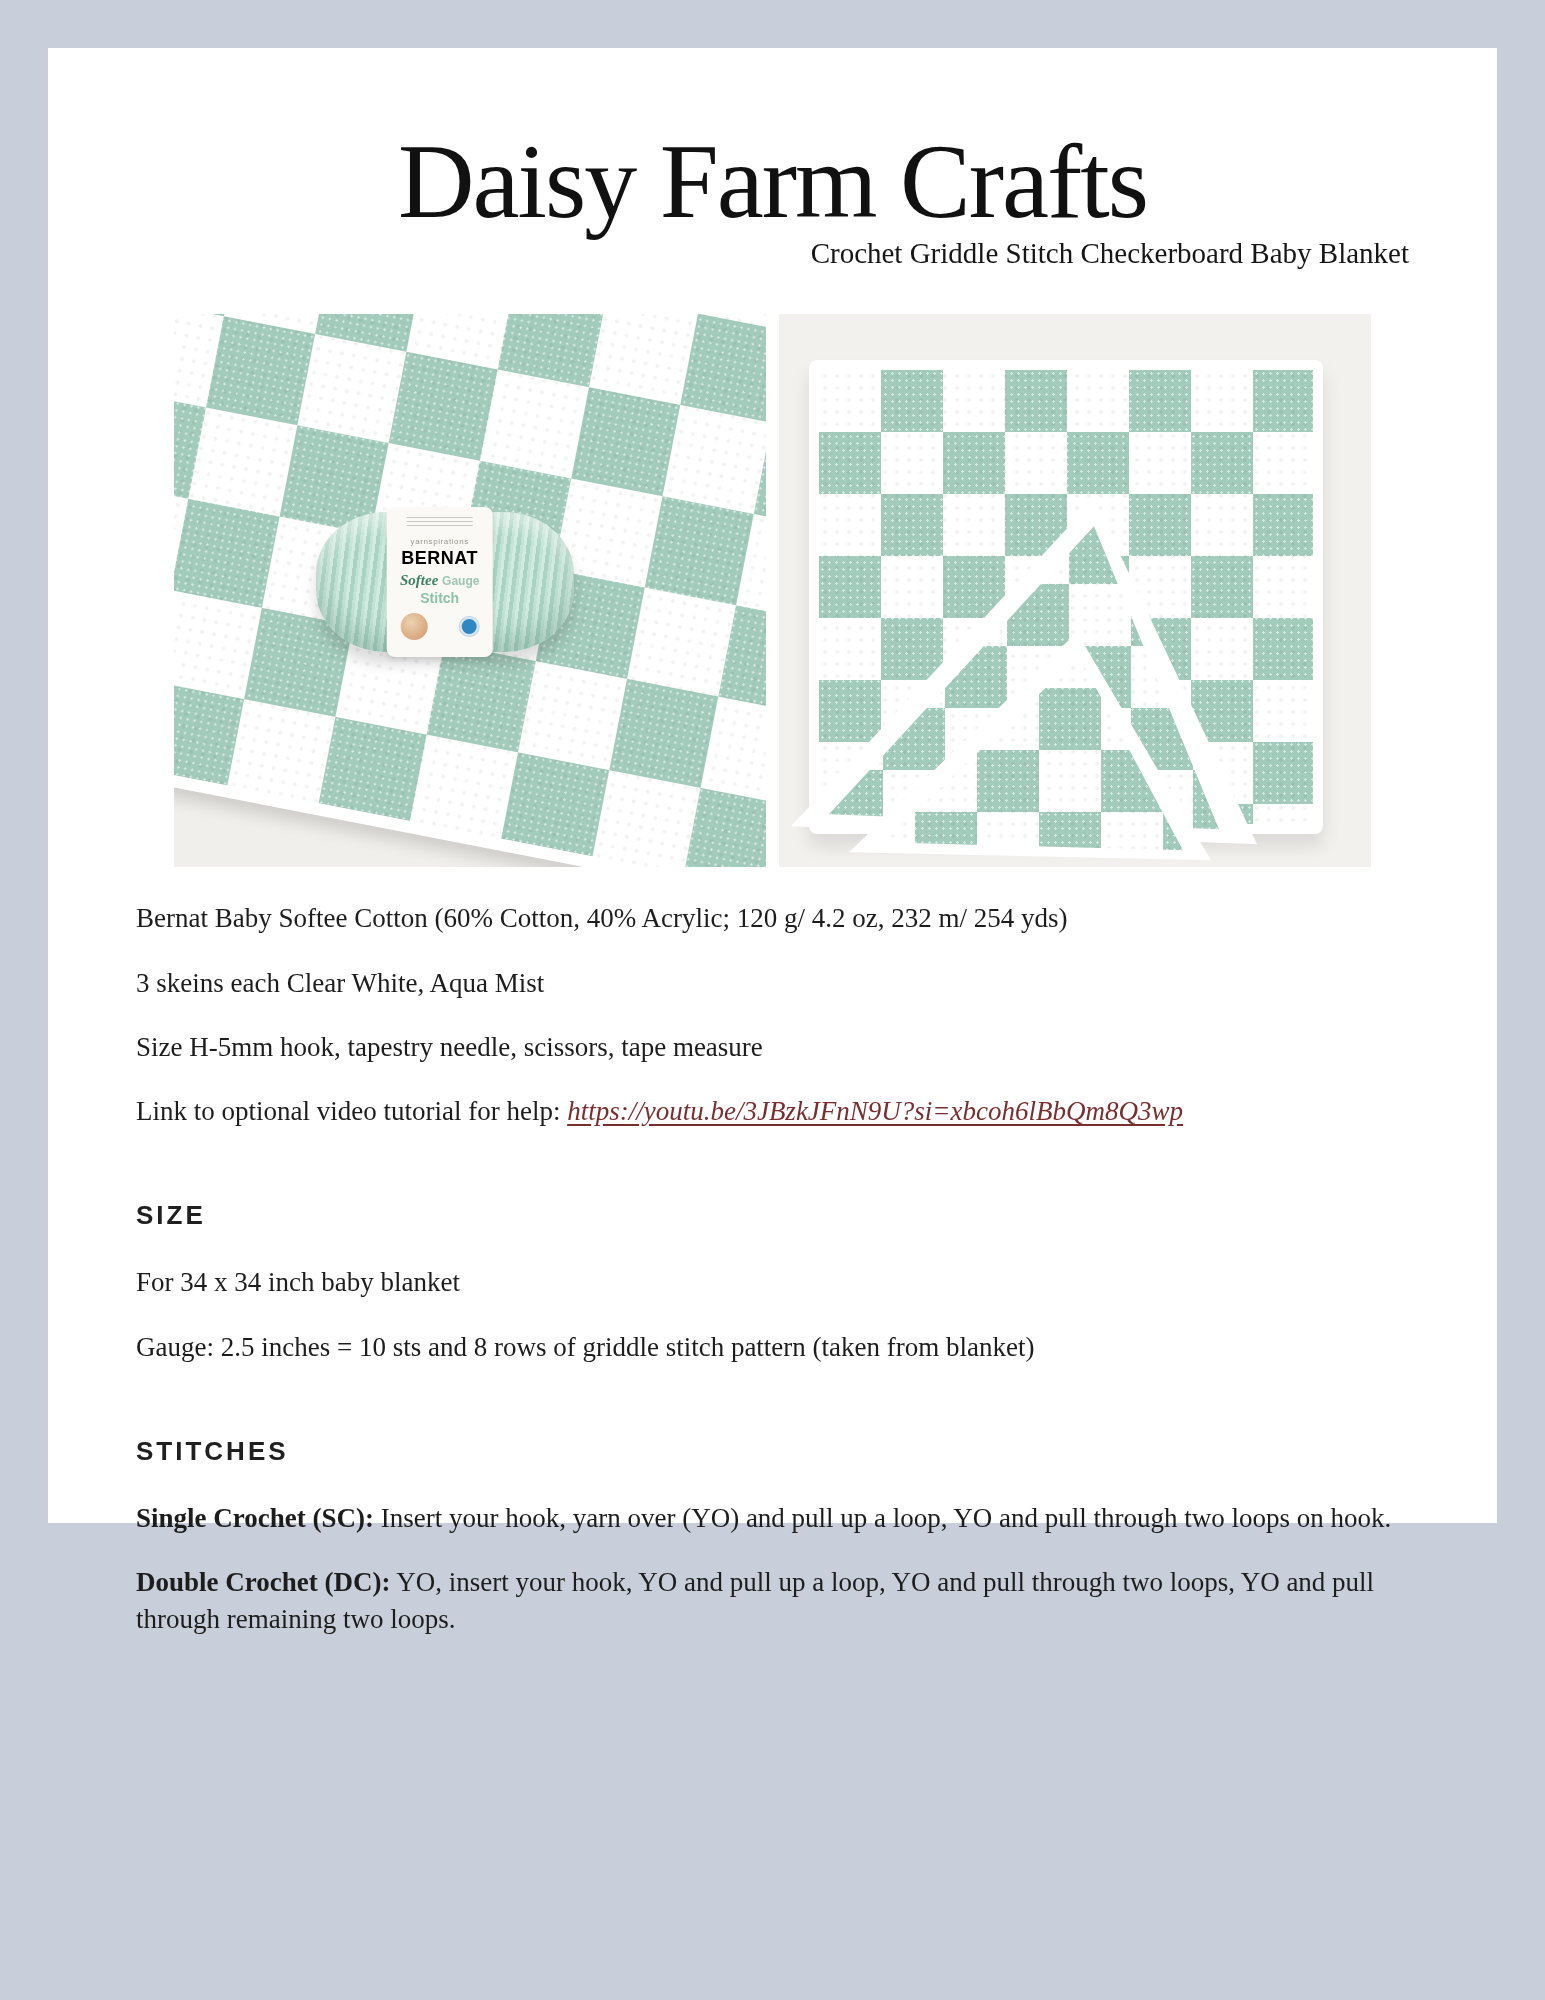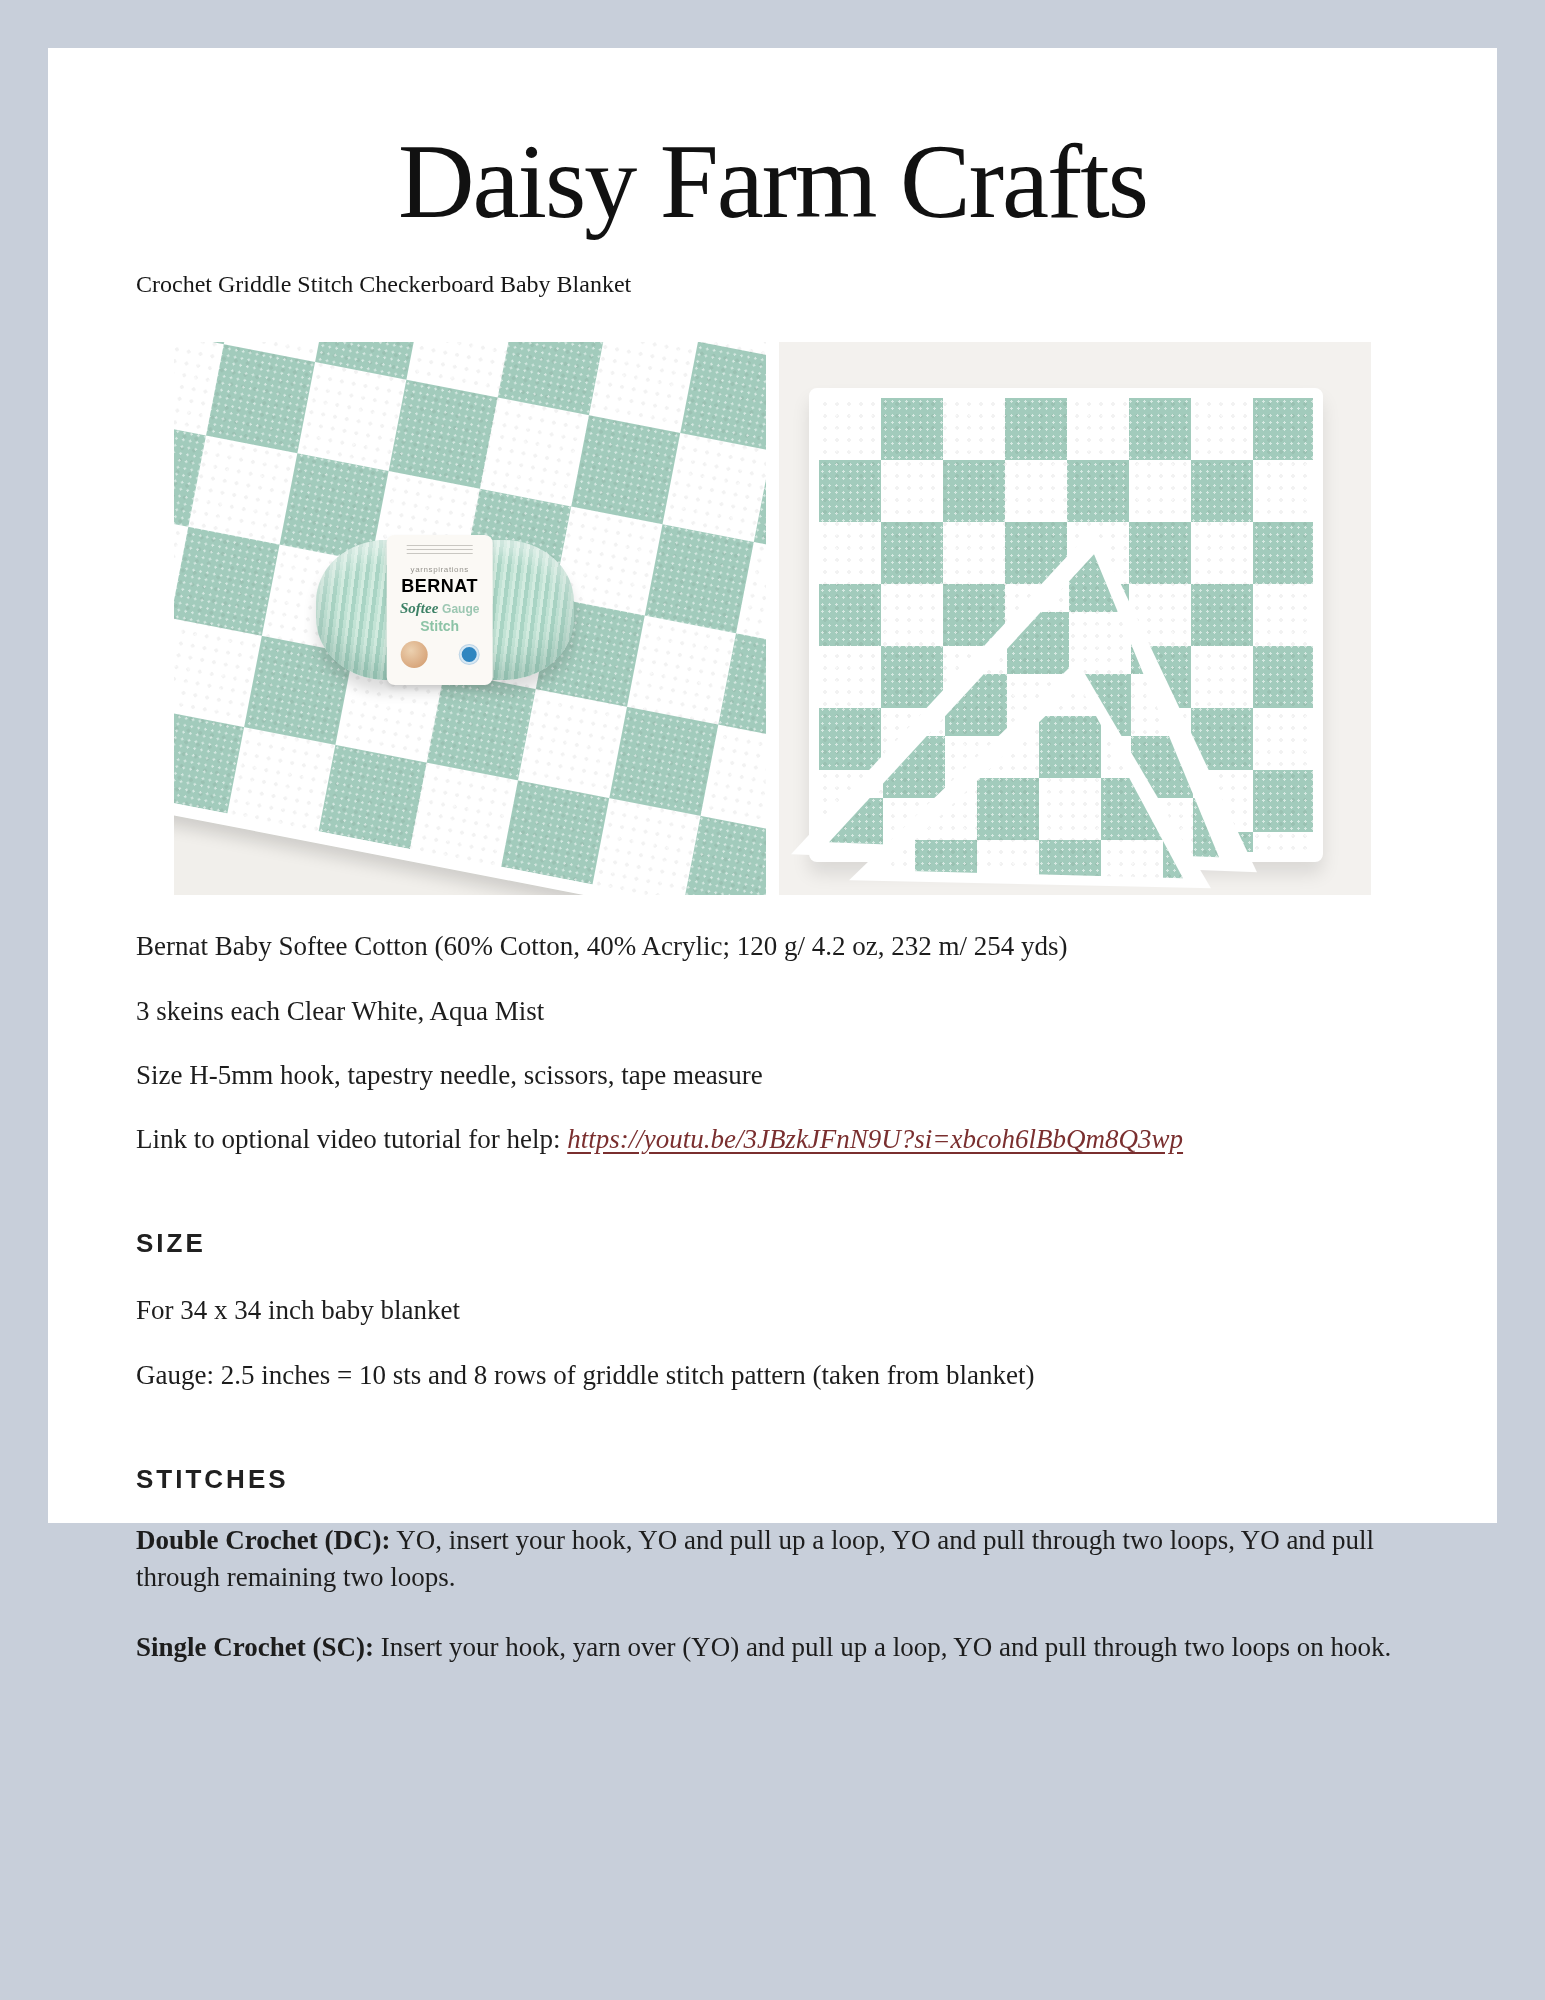--- a/index.html
+++ b/index.html
@@ -24,23 +24,22 @@
     margin-top:78px;
     text-align:center;
     font-family:"Liberation Serif",serif;
     font-weight:500;
     font-size:106px;
     line-height:1.05;
     letter-spacing:-2px;
     color:#111;
   }
   .subtitle{
-    margin-top:34px;
-    text-align:left;
-    font-size:24px;
+    text-align:right;
+    font-size:29px;
     color:#161616;
   }
 
   .photos{
     margin-top:44px;
     display:flex;
     justify-content:center;
     gap:13px;
   }
   .photo{
@@ -187,16 +186,16 @@
   <p class="body lead">Bernat Baby Softee Cotton (60% Cotton, 40% Acrylic; 120 g/ 4.2 oz, 232 m/ 254 yds)</p>
   <p class="body">3 skeins each Clear White, Aqua Mist</p>
   <p class="body">Size H-5mm hook, tapestry needle, scissors, tape measure</p>
   <p class="body"><span>Link to optional video tutorial for help: </span><a href="#" class="vid-link">https://youtu.be/3JBzkJFnN9U?si=xbcoh6lBbQm8Q3wp</a></p>
 
   <h2 class="sec">SIZE</h2>
   <p class="body lead">For 34 x 34 inch baby blanket</p>
   <p class="body">Gauge: 2.5 inches = 10 sts and 8 rows of griddle stitch pattern (taken from blanket)</p>
 
   <h2 class="sec">STITCHES</h2>
+  <p class="body lead"><b>Single Crochet (SC):</b><span> Insert your hook, yarn over (YO) and pull up a loop, YO and pull through two loops on hook.</span></p>
   <p class="body"><b>Double Crochet (DC):</b><span> YO, insert your hook, YO and pull up a loop, YO and pull through two loops, YO and pull through remaining two loops.</span></p>
-  <p class="body lead"><b>Single Crochet (SC):</b><span> Insert your hook, yarn over (YO) and pull up a loop, YO and pull through two loops on hook.</span></p>
 
 </div>
 
 </body></html>

